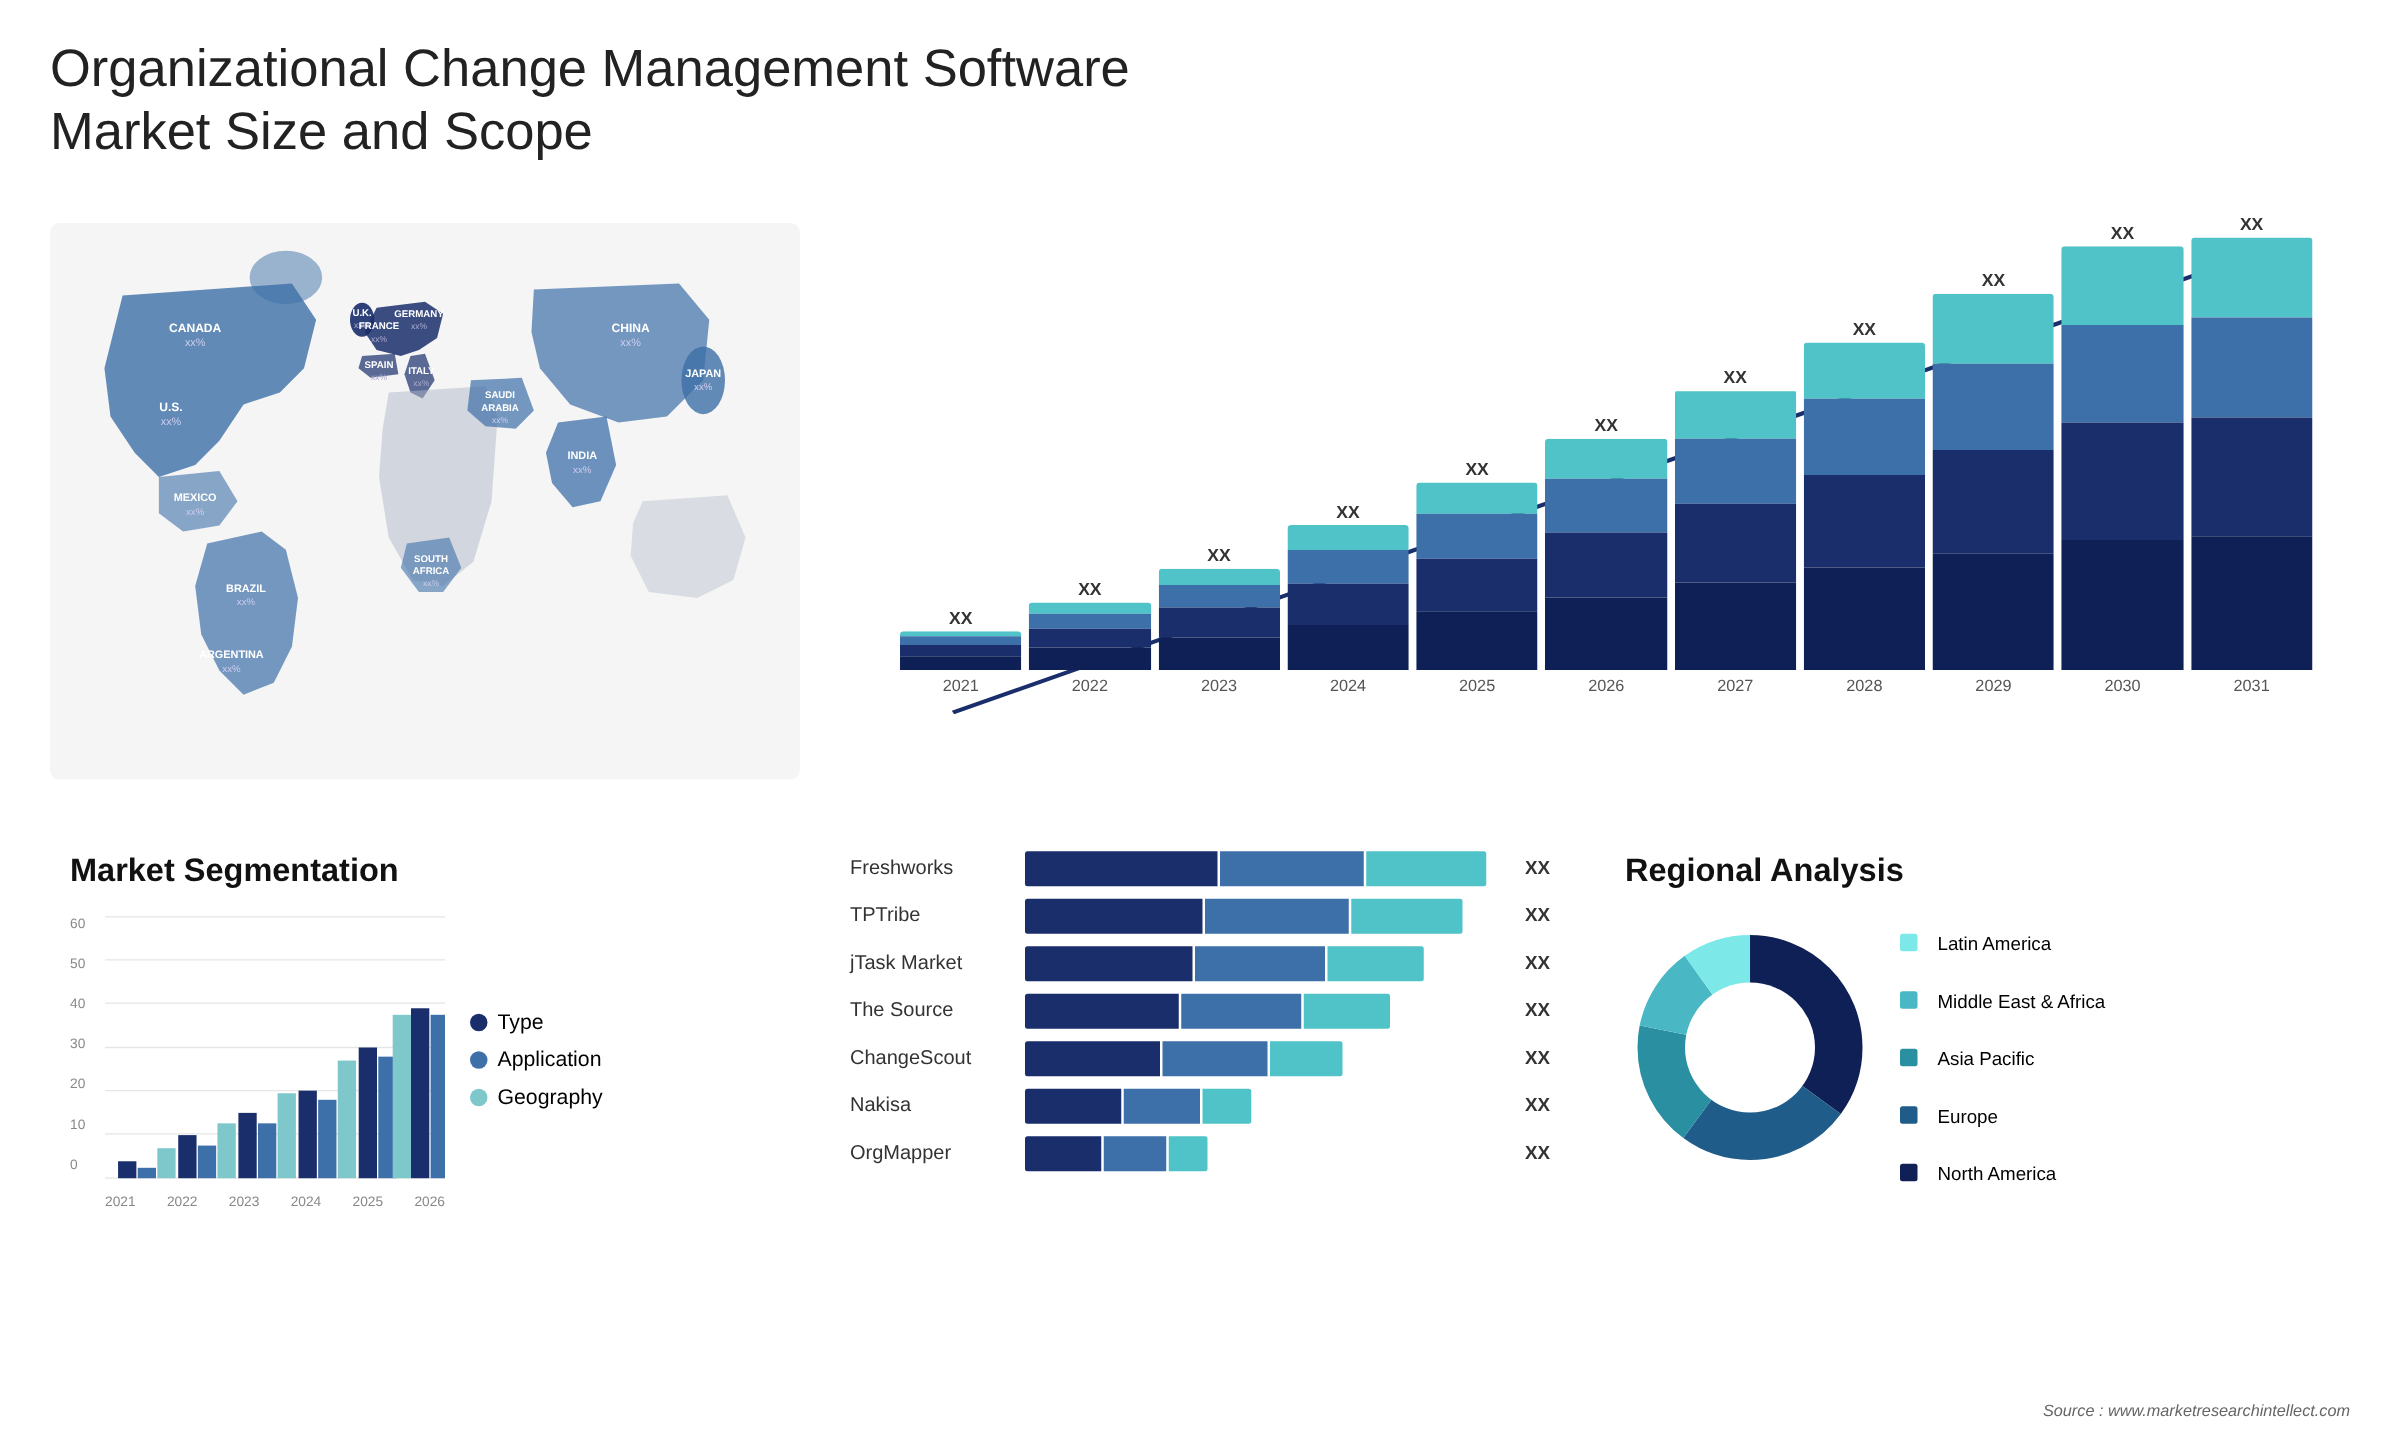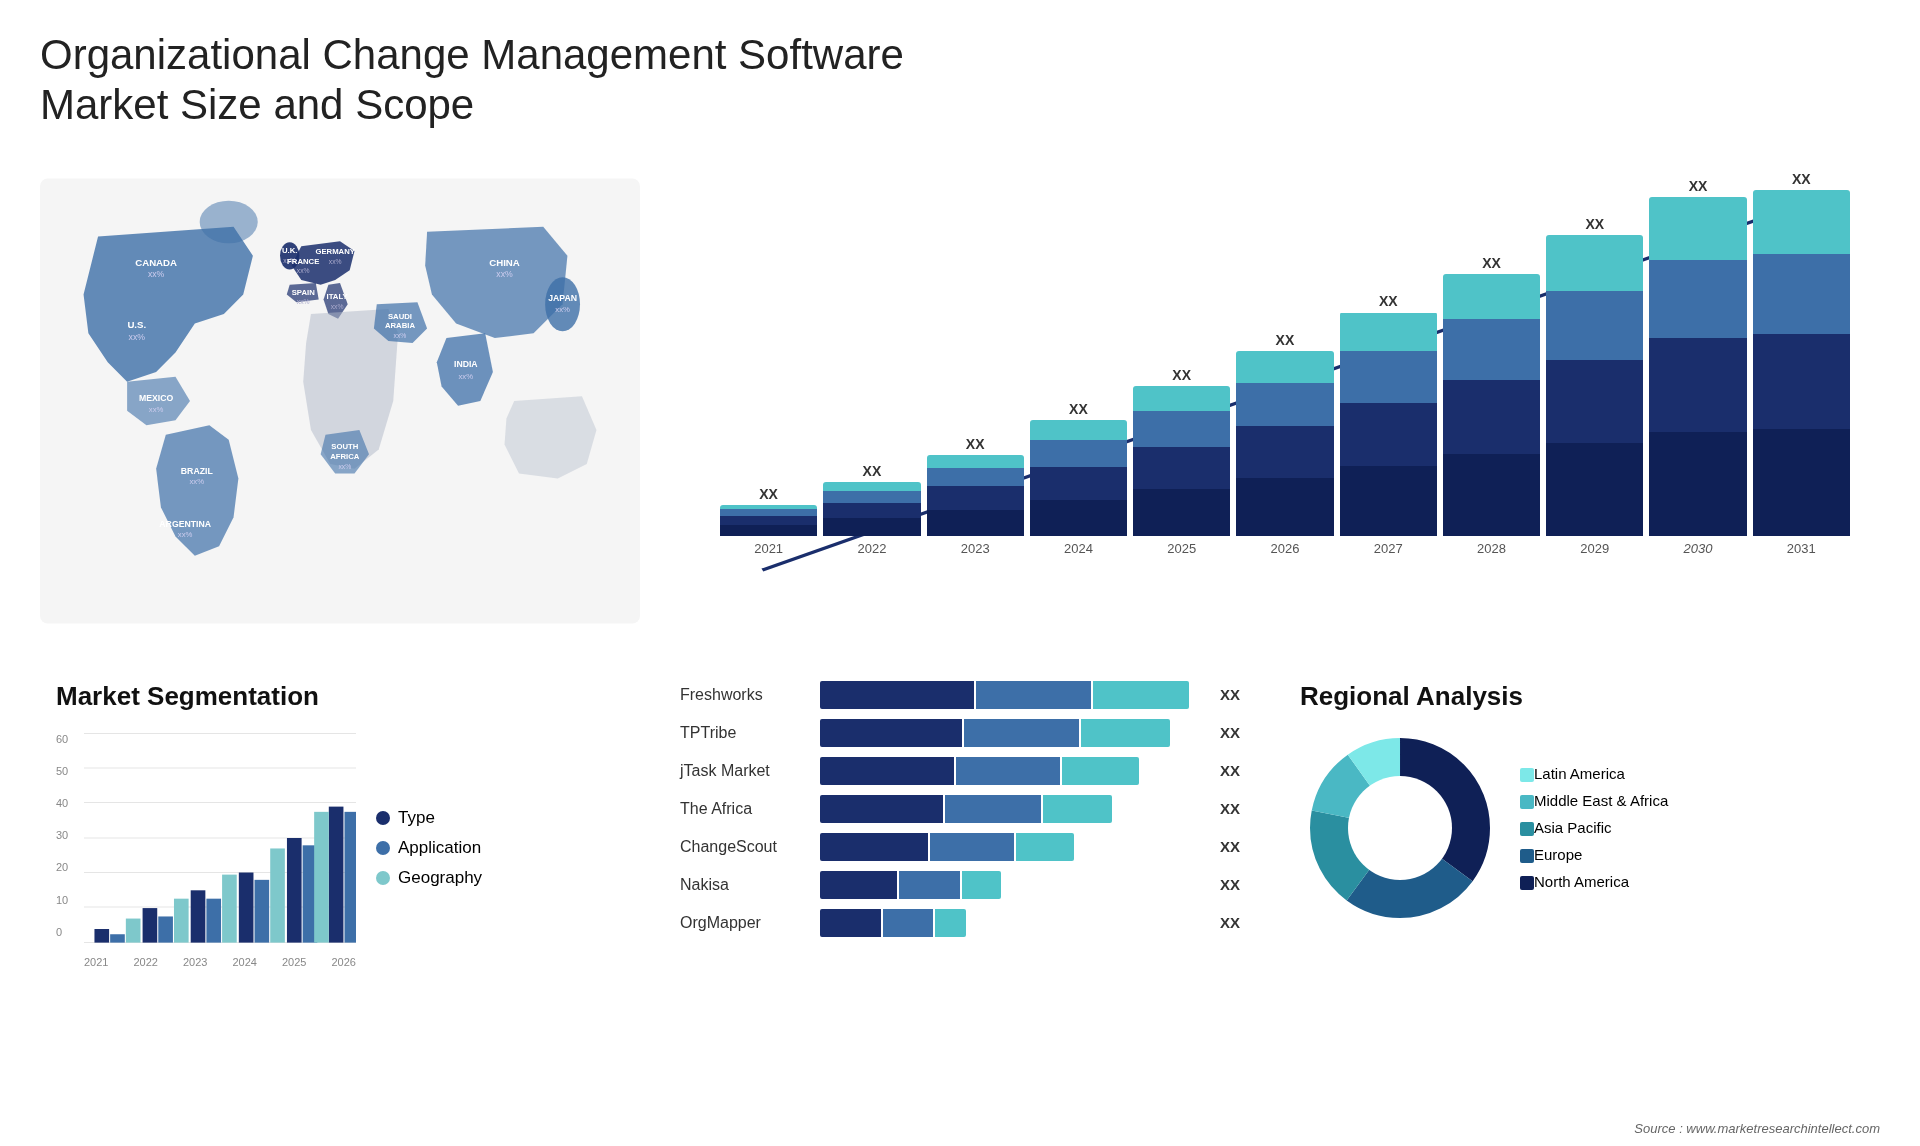--- a/index.html
+++ b/index.html
@@ -173,23 +173,24 @@
       align-items: center;
       flex-wrap: wrap;
     }
     .regional-legend {
       display: flex;
       flex-direction: column;
       gap: 10px;
     }
     .regional-legend-item {
       display: flex;
-      align-items: flex-end;
-      gap: 0;
+      align-items: flex-start;
+      gap: 16px;
       font-size: 15px;
+      margin-top: 19px;
     }
     .regional-legend-color {
       width: 14px;
       height: 14px;
       border-radius: 2px;
       flex-shrink: 0;
     }
 
     
     .source-text {
@@ -393,21 +394,21 @@
             <div style="font-size:13px;color:#555;margin-top:5px;">2029</div>
           </div>
           <div class="bar-group">
             <div style="font-size:14px;font-weight:700;color:#333;margin-bottom:3px;">XX</div>
             <div style="width:100%;height:88%;display:flex;flex-direction:column-reverse;border-radius:3px 3px 0 0;overflow:hidden;">
               <div style="background:#0f2056;flex:1;"></div>
               <div style="background:#1a2e6c;flex:0.9;"></div>
               <div style="background:#3d6fa8;flex:0.75;"></div>
               <div style="background:#4fc3c8;flex:0.6;"></div>
             </div>
-            <div style="font-size:13px;color:#555;margin-top:5px;font-style:italic;">2030</div>
+            <div style="font-size:13px;color:#555;margin-top:5px;">2030</div>
           </div>
           <div class="bar-group">
             <div style="font-size:14px;font-weight:700;color:#333;margin-bottom:3px;">XX</div>
             <div style="width:100%;height:100%;display:flex;flex-direction:column-reverse;border-radius:3px 3px 0 0;overflow:hidden;">
               <div style="background:#0f2056;flex:1;"></div>
               <div style="background:#1a2e6c;flex:0.9;"></div>
               <div style="background:#3d6fa8;flex:0.75;"></div>
               <div style="background:#4fc3c8;flex:0.6;"></div>
             </div>
             <div style="font-size:13px;color:#555;margin-top:5px;">2031</div>
@@ -516,21 +517,21 @@
         <div class="player-name">jTask Market</div>
         <div class="player-bar-container">
           <div style="width:35%;background:#1a2e6c;height:100%;border-radius:2px 0 0 2px;"></div>
           <div style="width:27%;background:#3d6fa8;height:100%;"></div>
           <div style="width:20%;background:#4fc3c8;height:100%;border-radius:0 2px 2px 0;"></div>
         </div>
         <div class="player-bar-xx">XX</div>
       </div>
 
       <div class="player-row">
-        <div class="player-name">The Africa</div>
+        <div class="player-name">The Source</div>
         <div class="player-bar-container">
           <div style="width:32%;background:#1a2e6c;height:100%;border-radius:2px 0 0 2px;"></div>
           <div style="width:25%;background:#3d6fa8;height:100%;"></div>
           <div style="width:18%;background:#4fc3c8;height:100%;border-radius:0 2px 2px 0;"></div>
         </div>
         <div class="player-bar-xx">XX</div>
       </div>
 
       <div class="player-row">
         <div class="player-name">ChangeScout</div>

